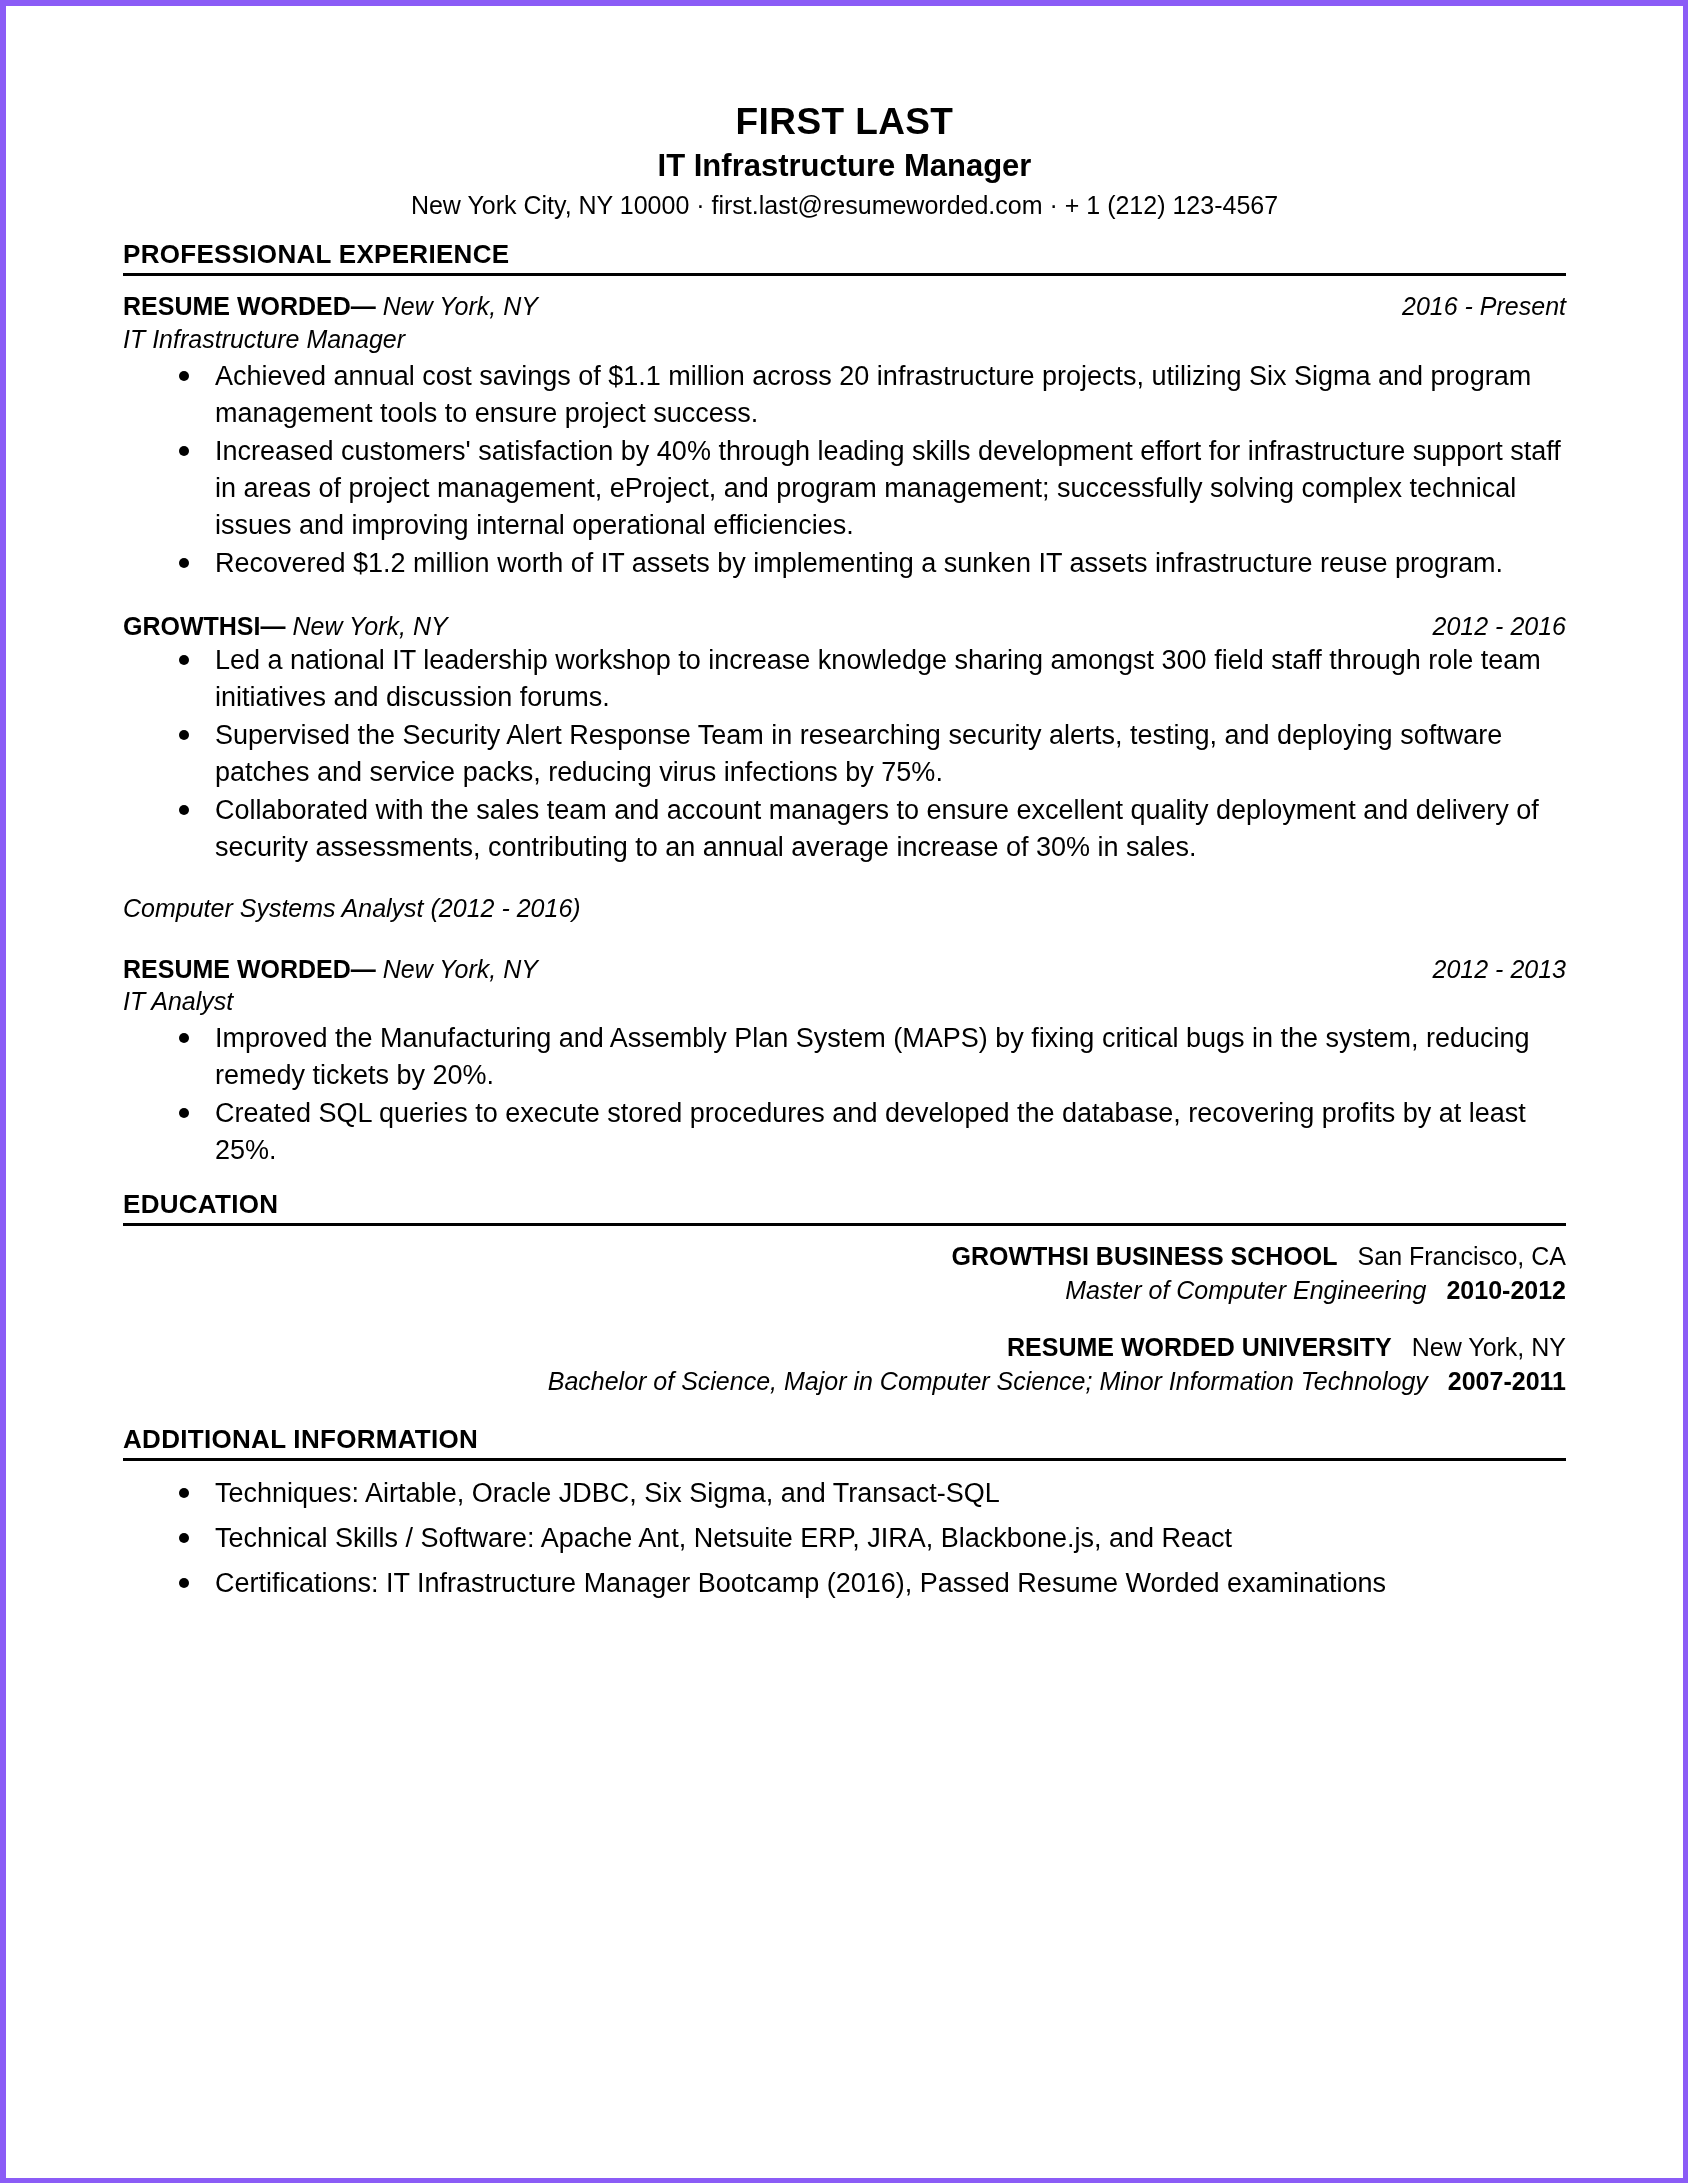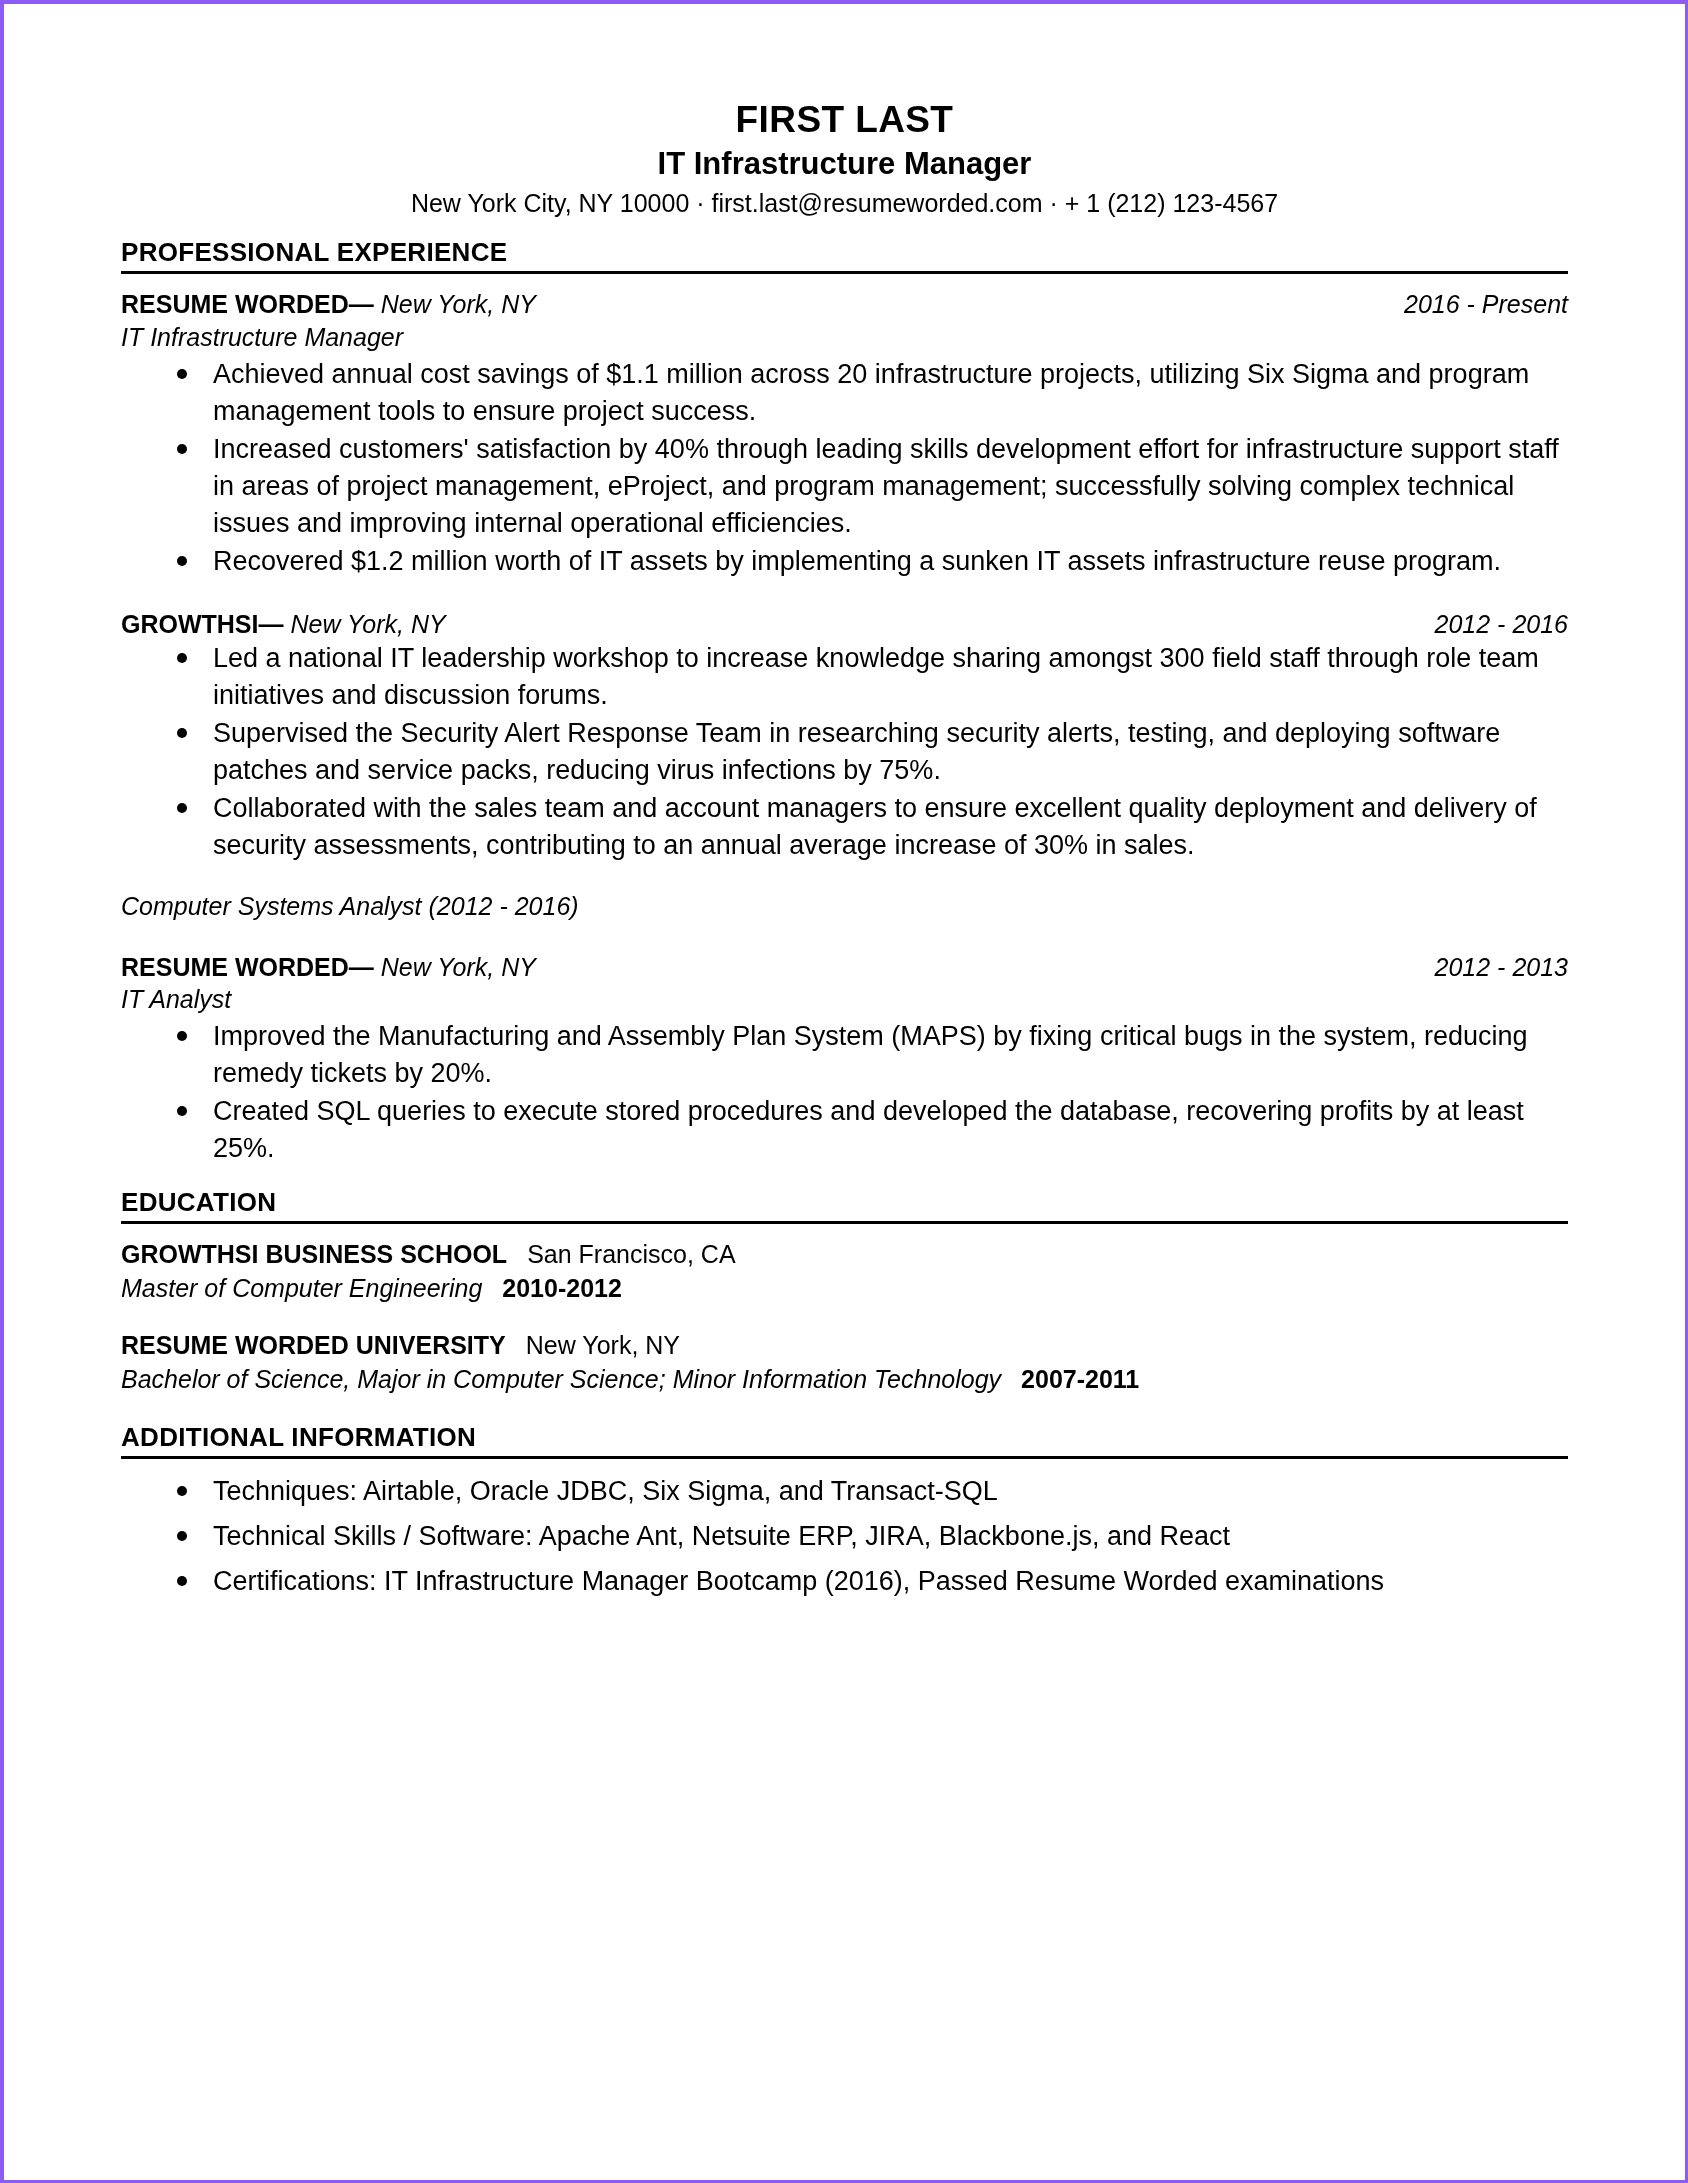--- a/index.html
+++ b/index.html
@@ -6,21 +6,21 @@
     margin: 0;
     padding: 0;
     background: #ffffff;
   }
   .page {
     position: relative;
     width: 1689px;
     height: 2184px;
     background: #ffffff;
     box-sizing: border-box;
-    border: 4px solid #8b5cf6;
+    border: 6px solid #8b5cf6;
     font-family: "Liberation Sans", sans-serif;
     color: #000000;
     overflow: hidden;
   }
   .inner {
     padding: 94px 117px 0 117px;
   }
 
   
   .resume-header {
@@ -126,21 +126,21 @@
   .entry-block.tight {
     margin-bottom: 20px;
   }
 
   
   .edu-entry {
     margin-bottom: 24px;
   }
   .edu-row {
     display: flex;
-    justify-content: flex-start;
+    justify-content: flex-end;
     align-items: baseline;
     line-height: 1.34;
   }
   .edu-school {
     font-size: 25px;
     font-weight: bold;
   }
   .edu-place {
     font-size: 25px;
     font-weight: normal;

